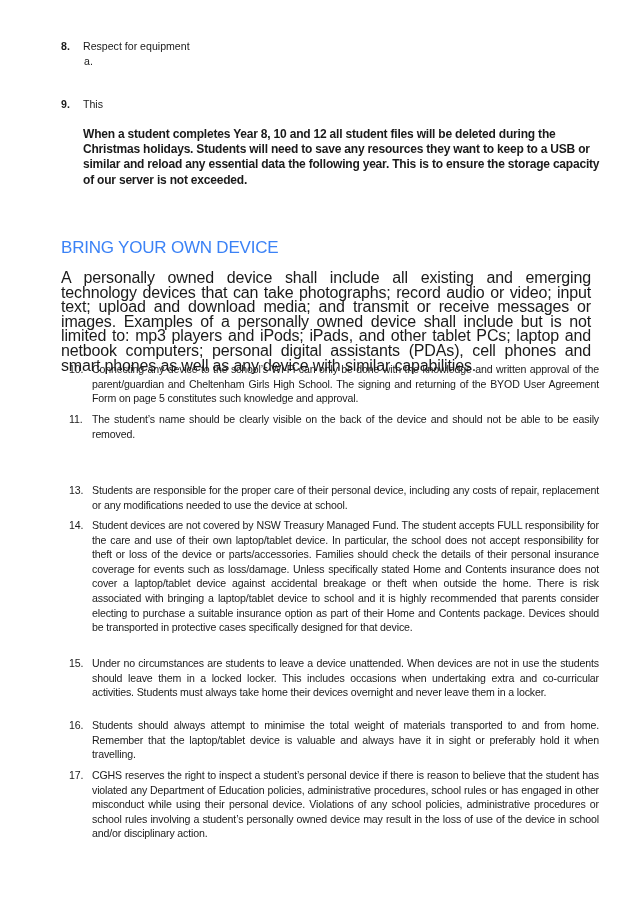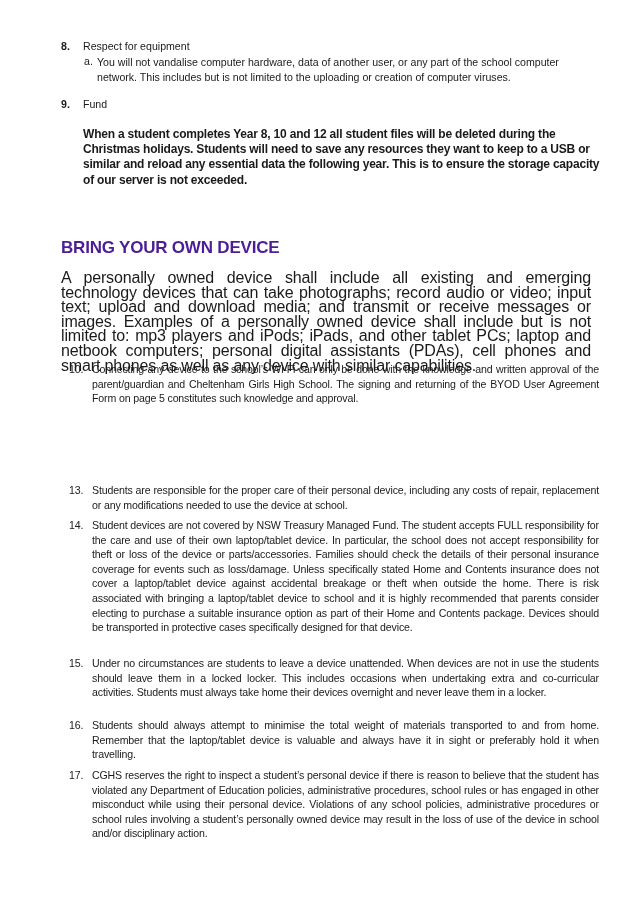--- a/index.html
+++ b/index.html
@@ -6,46 +6,49 @@
   body {
     width: 636px; height: 900px; overflow: hidden; position: relative;
     font-family: "Liberation Sans", sans-serif; color: #1a1a1a;
   }
   .page { position: absolute; left: 0; top: 0; width: 636px; height: 900px; }
   .num { position: absolute; left: 61px; font-weight: bold; font-size: 10.6px; }
   .hd { position: absolute; left: 83px; font-weight: normal; font-size: 10.6px; }
   .sub-letter { position: absolute; left: 84px; font-size: 10.6px; }
   .sub-text { position: absolute; left: 97px; width: 440px; font-size: 10.6px; line-height: 14.6px; }
   .bold-para { position: absolute; left: 83px; width: 520px; font-weight: bold; font-size: 12px; line-height: 15.2px; letter-spacing: -0.2px; }
-  .section-title { position: absolute; left: 61px; top: 238px; font-size: 17px; font-weight: bold; color: #4c1d95; letter-spacing: -0.2px; }
+  .section-title { position: absolute; left: 61px; top: 238px; font-size: 17px; font-weight: normal; color: #3b82f6; letter-spacing: -0.2px; }
   .intro { position: absolute; left: 61px; top: 271px; width: 530px; text-align: justify; font-size: 16px; line-height: 14.6px; letter-spacing: -0.15px; }
   .item { position: absolute; left: 61px; width: 530px; font-size: 10.6px; line-height: 14.6px; letter-spacing: -0.15px; margin-left: 8px; }
   .item .n { position: absolute; left: 0; top: 0; }
   .item .t { margin-left: 23px; text-align: justify; display: block; }
 </style>
 </head>
 <body>
 
 <div class="page">
 
   <div class="num" style="top:40px">8.</div>
   <div class="hd" style="top:40px">Respect for equipment</div>
   <div class="sub-letter" style="top:55px">a.</div>
-  <div class="sub-text" style="top:55px; width:470px;">You will not vandalise computer hardware, data of another user, or any part of the school computer network. This includes but is not limited to the uploading or creation of computer viruses.</div>
 
   <div class="num" style="top:98px">9.</div>
-  <div class="hd" style="top:98px">Fund</div>
+  <div class="hd" style="top:98px">This</div>
   <div class="bold-para" style="top:127px">When a student completes Year 8, 10 and 12 all student files will be deleted during the Christmas holidays.  Students will need to save any resources they want to keep to a USB or similar and reload any essential data the following year.  This is to ensure the storage capacity of our server is not exceeded.</div>
 
   <div class="section-title">BRING YOUR OWN DEVICE</div>
   <div class="intro">A personally owned device shall include all existing and emerging technology devices that can take photographs; record audio or video; input text; upload and download media; and transmit or receive messages or images. Examples of a personally owned device shall include but is not limited to: mp3 players and iPods; iPads, and other tablet PCs; laptop and netbook computers; personal digital assistants (PDAs), cell phones and smart phones as well as any device with similar capabilities.</div>
 
   <div class="item" style="top:362px">
     <span class="n">10.</span>
     <span class="t">Connecting any device to the school’s Wi-Fi can only be done with the knowledge and written approval of the parent/guardian and Cheltenham Girls High School. The signing and returning of the BYOD User Agreement Form on page 5 constitutes such knowledge and approval.</span>
+  </div>
+  <div class="item" style="top:412px">
+    <span class="n">11.</span>
+    <span class="t">The student’s name should be clearly visible on the back of the device and should not be able to be easily removed.</span>
   </div>
   <div class="item" style="top:483px">
     <span class="n">13.</span>
     <span class="t">Students are responsible for the proper care of their personal device, including any costs of repair, replacement or any modifications needed to use the device at school.</span>
   </div>
   <div class="item" style="top:518px">
     <span class="n">14.</span>
     <span class="t">Student devices are not covered by NSW Treasury Managed Fund. The student accepts FULL responsibility for the care and use of their own laptop/tablet device. In particular, the school does not accept responsibility for theft or loss of the device or parts/accessories. Families should check the details of their personal insurance coverage for events such as loss/damage. Unless specifically stated Home and Contents insurance does not cover a laptop/tablet device against accidental breakage or theft when outside the home. There is risk associated with bringing a laptop/tablet device to school and it is highly recommended that parents consider electing to purchase a suitable insurance option as part of their Home and Contents package. Devices should be transported in protective cases specifically designed for that device.</span>
   </div>
   <div class="item" style="top:656px">

